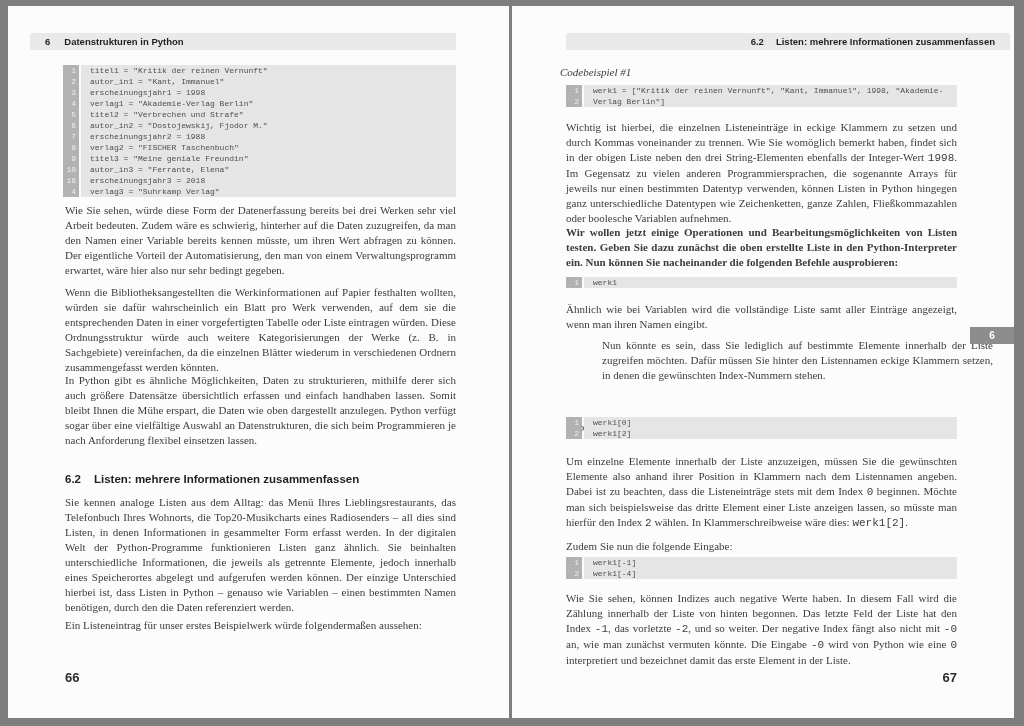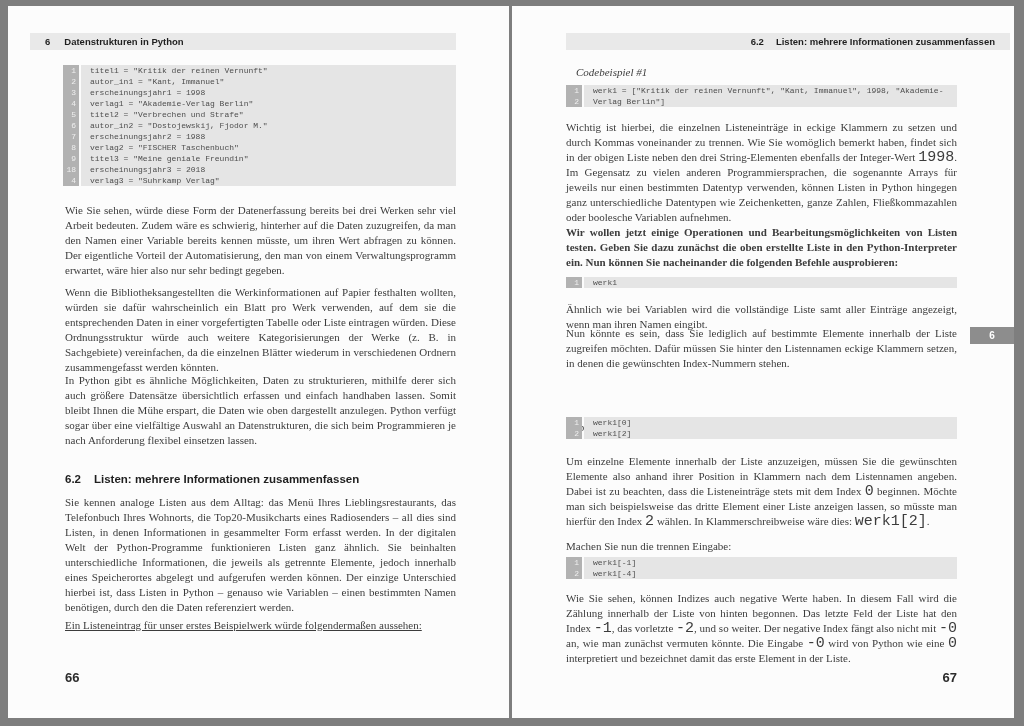--- a/index.html
+++ b/index.html
@@ -67,37 +67,37 @@
   .para {
     position: absolute;
     left: 57px;
     width: 391px;
     font-size: 11px;
     line-height: 15px;
     color: #3c3c3c;
     text-align: justify;
   }
   .page-right .para { left: 54px; }
-  .mono-inline { font-family: "Liberation Mono", monospace; font-size: 15px; }
+  .mono-inline { font-family: "Liberation Mono", monospace; font-size: 11px; }
 
   .section-heading {
     position: absolute;
     left: 57px;
     width: 391px;
     display: flex;
     font-family: "Liberation Sans", sans-serif;
     font-weight: bold;
     font-size: 11.5px;
     color: #1f1f1f;
   }
   .section-heading .shnum { margin-right: 13px; }
 
   .code-caption {
     position: absolute;
-    left: 64px;
+    left: 48px;
     font-style: italic;
     font-size: 11px;
     color: #3c3c3c;
   }
 
   .page-number {
     position: absolute;
     top: 664px;
     font-family: "Liberation Sans", sans-serif;
     font-weight: bold;
@@ -166,40 +166,44 @@
         </div>
       <div class="codeline">
           <span class="gut">8</span>
           <span class="src">verlag2 = "FISCHER Taschenbuch"</span>
         </div>
       <div class="codeline">
           <span class="gut">9</span>
           <span class="src">titel3 = "Meine geniale Freundin"</span>
         </div>
       <div class="codeline">
+          <span class="gut">10</span>
+          <span class="src">autor_in3 = "Ferrante, Elena"</span>
+        </div>
+      <div class="codeline">
           <span class="gut">18</span>
           <span class="src">erscheinungsjahr3 = 2018</span>
         </div>
       <div class="codeline">
           <span class="gut">4</span>
           <span class="src">verlag3 = "Suhrkamp Verlag"</span>
         </div>
     </div>
 
     <p class="para" style="top:197px;">Wie Sie sehen, würde diese Form der Datenerfassung bereits bei drei Werken sehr viel Arbeit bedeuten. Zudem wäre es schwierig, hinterher auf die Daten zuzugreifen, da man den Namen einer Variable bereits kennen müsste, um ihren Wert abfragen zu können. Der eigentliche Vorteil der Automatisierung, den man von einem Verwaltungsprogramm erwartet, wäre hier also nur sehr bedingt gegeben.</p>
     <p class="para" style="top:279px;">Wenn die Bibliotheksangestellten die Werkinformationen auf Papier festhalten wollten, würden sie dafür wahrscheinlich ein Blatt pro Werk verwenden, auf dem sie die entsprechenden Daten in einer vorgefertigten Tabelle oder Liste eintragen würden. Diese Ordnungsstruktur würde auch weitere Kategorisierungen der Werke (z. B. in Sachgebiete) vereinfachen, da die einzelnen Blätter wiederum in verschiedenen Ordnern zusammengefasst werden könnten.</p>
     <p class="para" style="top:367px;">In Python gibt es ähnliche Möglichkeiten, Daten zu strukturieren, mithilfe derer sich auch größere Datensätze übersichtlich erfassen und einfach handhaben lassen. Somit bleibt Ihnen die Mühe erspart, die Daten wie oben dargestellt anzulegen. Python verfügt sogar über eine vielfältige Auswahl an Datenstrukturen, die sich beim Programmieren je nach Anforderung flexibel einsetzen lassen.</p>
 
     <div class="section-heading" style="top:467px;">
       <span class="shnum">6.2</span>
       <span class="shtitle">Listen: mehrere Informationen zusammenfassen</span>
     </div>
 
     <p class="para" style="top:489px;">Sie kennen analoge Listen aus dem Alltag: das Menü Ihres Lieblingsrestaurants, das Telefonbuch Ihres Wohnorts, die Top20-Musikcharts eines Radiosenders – all dies sind Listen, in denen Informationen in gesammelter Form erfasst werden. In der digitalen Welt der Python-Programme funktionieren Listen ganz ähnlich. Sie beinhalten unterschiedliche Informationen, die jeweils als getrennte Elemente, jedoch innerhalb eines Speicherortes abgelegt und aufgerufen werden können. Der einzige Unterschied hierbei ist, dass Listen in Python – genauso wie Variablen – einen bestimmten Namen benötigen, durch den die Daten referenziert werden.</p>
-    <p class="para" style="top:612px;text-decoration:underline;">Ein Listeneintrag für unser erstes Beispielwerk würde folgendermaßen aussehen:</p>
+    <p class="para" style="top:612px;">Ein Listeneintrag für unser erstes Beispielwerk würde folgendermaßen aussehen:</p>
 
     <div class="page-number pn-left">66</div>
   </div>
 
   <div class="page page-right">
 
     <div class="running-header rh-right">
       <span class="hnum">6.2</span>
       <span class="htitle">Listen: mehrere Informationen zusammenfassen</span>
     </div>
@@ -221,36 +225,36 @@
     <p class="para" style="top:219px;font-weight:bold;">Wir wollen jetzt einige Operationen und Bearbeitungsmöglichkeiten von Listen testen. Geben Sie dazu zunächst die oben erstellte Liste in den Python-Interpreter ein. Nun können Sie nacheinander die folgenden Befehle ausprobieren:</p>
 
     <div class="codeblock" style="left:54px; top:271px; width:391px;">
       <div class="codeline">
           <span class="gut">1</span>
           <span class="src">werk1</span>
         </div>
     </div>
 
     <p class="para" style="top:296px;">Ähnlich wie bei Variablen wird die vollständige Liste samt aller Einträge angezeigt, wenn man ihren Namen eingibt.</p>
-    <p class="para" style="top:320px;">Nun könnte es sein, dass Sie lediglich auf bestimmte Elemente innerhalb der Liste zugreifen möchten. Dafür müssen Sie hinter den Listennamen eckige Klammern setzen, in denen die gewünschten Index-Nummern stehen.</p>
+    <p class="para" style="top:332px;margin-left:36px;">Nun könnte es sein, dass Sie lediglich auf bestimmte Elemente innerhalb der Liste zugreifen möchten. Dafür müssen Sie hinter den Listennamen eckige Klammern setzen, in denen die gewünschten Index-Nummern stehen.</p>
     <p class="para" style="top:414px;">Geben Sie hierfür ein:</p>
 
     <div class="codeblock" style="left:54px; top:411px; width:391px;">
       <div class="codeline">
           <span class="gut">1</span>
           <span class="src">werk1[0]</span>
         </div>
       <div class="codeline">
           <span class="gut">2</span>
           <span class="src">werk1[2]</span>
         </div>
     </div>
 
     <p class="para" style="top:448px;"><span>Um einzelne Elemente innerhalb der Liste anzuzeigen, müssen Sie die gewünschten Elemente also anhand ihrer Position in Klammern nach dem Listennamen angeben. Dabei ist zu beachten, dass die Listeneinträge stets mit dem Index </span><span class="mono-inline">0</span><span> beginnen. Möchte man sich beispielsweise das dritte Element einer Liste anzeigen lassen, so müsste man hierfür den Index </span><span class="mono-inline">2</span><span> wählen. In Klammerschreibweise wäre dies: </span><span class="mono-inline">werk1[2]</span><span>.</span></p>
-    <p class="para" style="top:533px;">Machen Sie nun die trennen Eingabe:</p>
+    <p class="para" style="top:533px;">Zudem Sie nun die folgende Eingabe:</p>
 
     <div class="codeblock" style="left:54px; top:551px; width:391px;">
       <div class="codeline">
           <span class="gut">1</span>
           <span class="src">werk1[-1]</span>
         </div>
       <div class="codeline">
           <span class="gut">2</span>
           <span class="src">werk1[-4]</span>
         </div>

